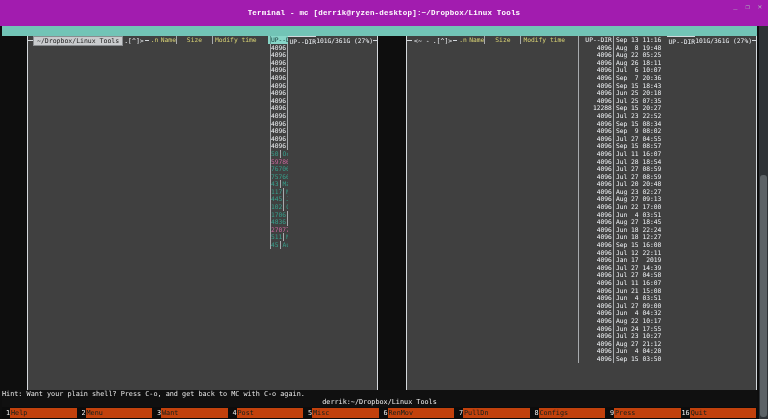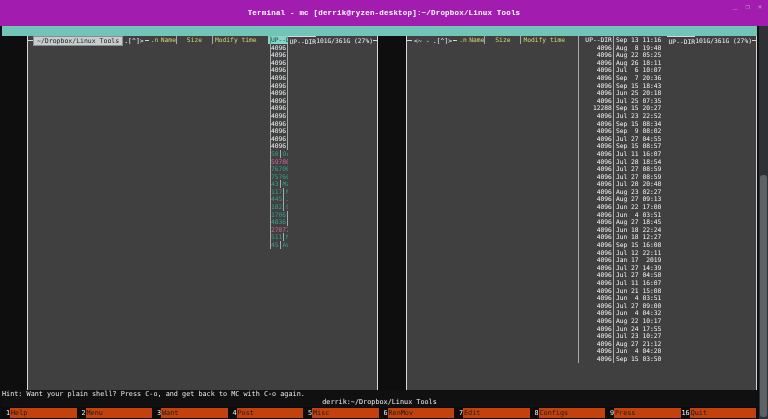--- a/index.html
+++ b/index.html
@@ -547,21 +547,21 @@
       <div class="fkey">
         <span class="knum">5</span>
         <span class="klabel">Misc</span>
       </div>
       <div class="fkey">
         <span class="knum">6</span>
         <span class="klabel">RenMov</span>
       </div>
       <div class="fkey">
         <span class="knum">7</span>
-        <span class="klabel">Edit</span>
+        <span class="klabel">PullDn</span>
       </div>
       <div class="fkey">
         <span class="knum">8</span>
         <span class="klabel">Configs</span>
       </div>
       <div class="fkey">
         <span class="knum">9</span>
         <span class="klabel">Press</span>
       </div>
       <div class="fkey">

